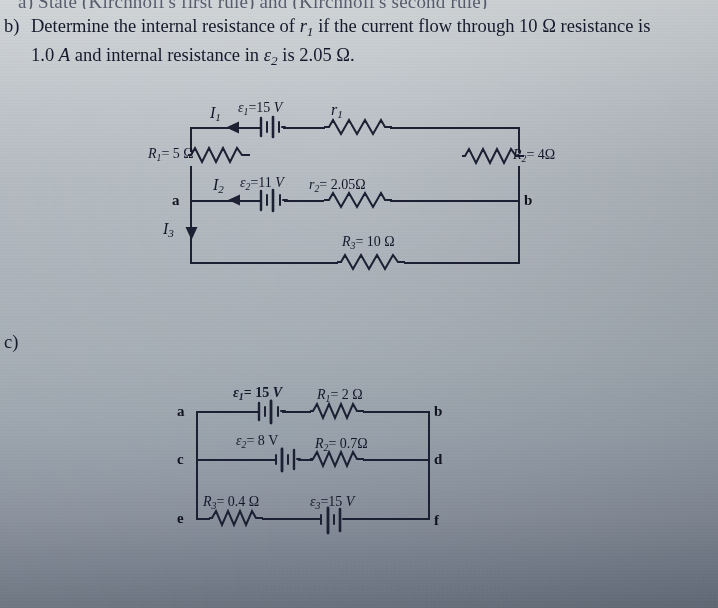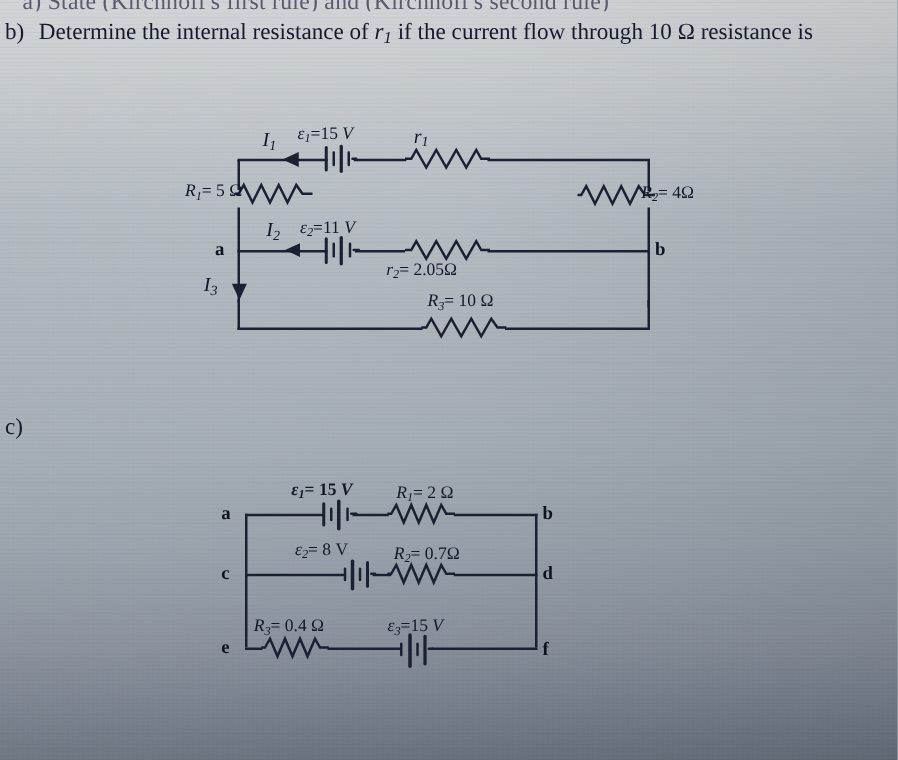--- a/index.html
+++ b/index.html
@@ -70,20 +70,23 @@
 
 <div class="cut">
   <span>a)  State (Kirchhoff's first rule) and (Kirchhoff's second rule)</span>
 </div>
 
 <div class="layer">
   <div class="qtext" style="position:absolute;left:4px;top:12px;">b)</div>
   <div class="qtext" style="position:absolute;left:31px;top:12px;text-align:right;">
     <span>Determine the internal resistance of </span><span class="italic">r</span><span class="sub">1</span><span> if the current flow through 10 Ω  resistance is</span>
   </div>
+  <div class="qtext" style="position:absolute;left:31px;top:41px;">
+    <span>1.0 </span><span class="italic">A</span><span> and internal resistance in </span><span class="italic">ε</span><span class="sub">2</span><span> is  2.05 Ω.</span>
+  </div>
 </div>
 
 <div class="layer">
 
   <div class="wire wv" style="left:190px;top:128px;height:24px;"></div>
 
   <div class="wire wh" style="left:190px;top:127px;width:72px;"></div>
 
   <div class="wire wh" style="left:283px;top:127px;width:42px;"></div>
 
@@ -179,21 +182,21 @@
   </div>
 
   <div class="cl" style="left:213px;top:176px;font-size:16px;">
     <span class="it">I</span><span class="sb">2</span>
   </div>
 
   <div class="cl" style="left:240px;top:175px;text-align:center;">
     <span class="it">ε</span><span class="sb">2</span><span>=11 </span><span class="it">V</span>
   </div>
 
-  <div class="cl" style="left:309px;top:177px;margin-top:32px;">
+  <div class="cl" style="left:309px;top:177px;">
     <span class="it">r</span><span class="sb">2</span><span>= 2.05Ω</span>
   </div>
 
   <div class="cl" style="left:163px;top:220px;font-size:16px;">
     <span class="it">I</span><span class="sb">3</span>
   </div>
 
   <div class="cl" style="left:342px;top:234px;text-align:right;">
     <span class="it">R</span><span class="sb">3</span><span>= 10 Ω</span>
   </div>

